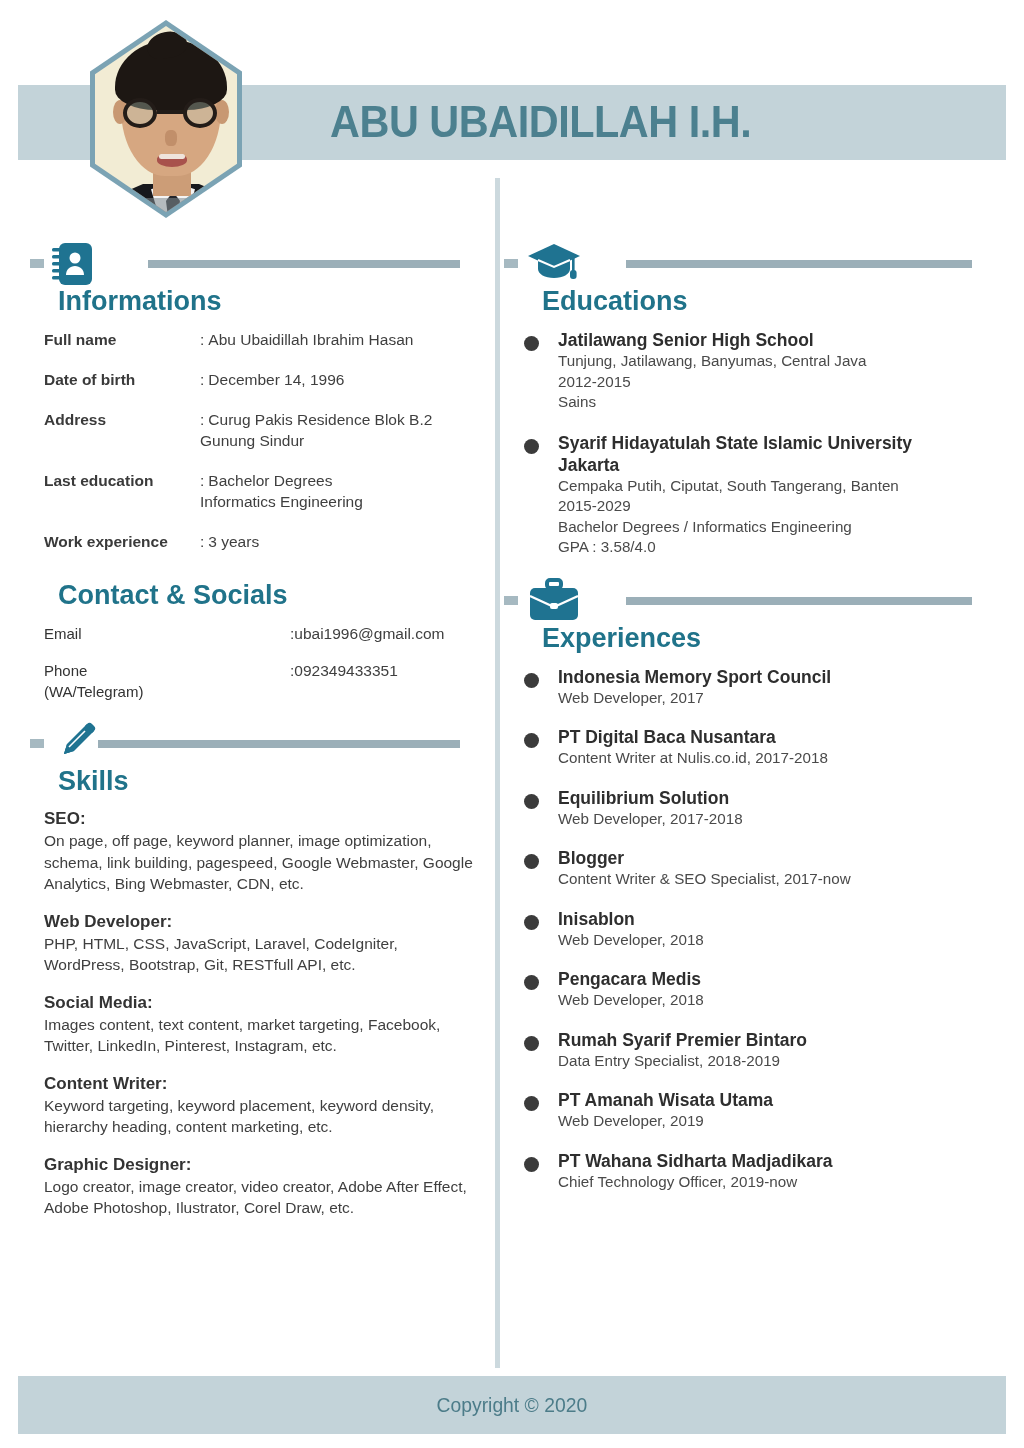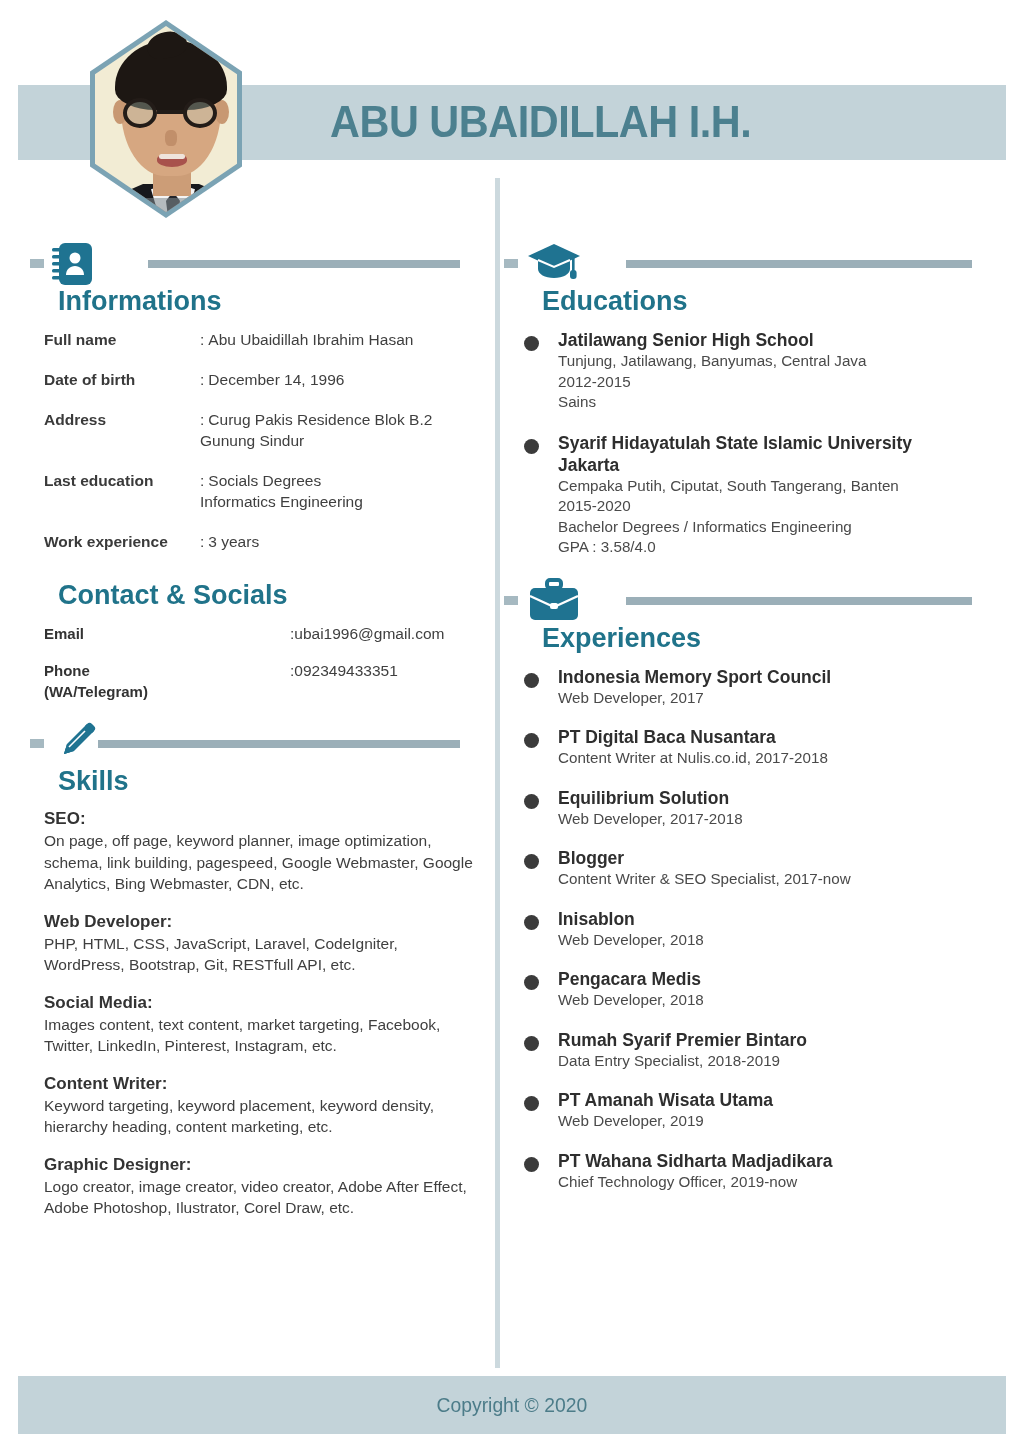--- a/index.html
+++ b/index.html
@@ -143,21 +143,21 @@
   .info-table { width: 100%; border-collapse: collapse; margin-left: 14px; }
   .info-table td { vertical-align: top; padding: 0 0 19px 0; font-size: 15.5px; line-height: 21px; }
   .info-table td.k { font-weight: bold; width: 156px; color: #3a3a3a; white-space: nowrap; }
   .info-table td.v { color: #3f3f3f; }
   .info-table td.v .colon { margin-right: 4px; }
   .info-table tr:last-child td { padding-bottom: 2px; }
 
   
   .contact-table { width:100%; border-collapse: collapse; margin-left: 14px; }
   .contact-table td { vertical-align: top; padding: 0 0 16px 0; font-size: 15px; line-height: 21px; }
-  .contact-table td.k { font-weight: bold; width: 246px; color:#333; }
+  .contact-table td.k { font-weight: normal; width: 246px; color:#333; }
   .contact-table td.v { color:#3f3f3f; font-size: 15.5px; }
 
   
   .skills { margin-left: 14px; }
   .skill-block { margin-bottom: 17px; }
   .skill-h { font-size: 17px; font-weight: bold; color:#333; margin-bottom: 1px; }
   .skill-b { font-size: 15.5px; line-height: 21.5px; color:#3f3f3f; }
 
   
   .blist { margin-left: 12px; }
@@ -242,21 +242,21 @@
         <td class="k">Date of birth</td>
         <td class="v"><span class="colon">:</span><span>December 14, 1996</span></td>
       </tr>
       <tr>
         <td class="k">Address</td>
         <td class="v"><span class="colon">:</span><span style="white-space:pre-line">Curug Pakis Residence Blok B.2
 Gunung Sindur</span></td>
       </tr>
       <tr>
         <td class="k">Last education</td>
-        <td class="v"><span class="colon">:</span><span style="white-space:pre-line">Socials Degrees
+        <td class="v"><span class="colon">:</span><span style="white-space:pre-line">Bachelor Degrees
 Informatics Engineering</span></td>
       </tr>
       <tr>
         <td class="k">Work experience</td>
         <td class="v"><span class="colon">:</span><span>3 years</span></td>
       </tr>
     </tbody>
   </table>
 
   <div class="sec-title sub" style="margin-top:26px">Contact &amp; Socials</div>
@@ -340,21 +340,21 @@
       <span class="bullet"></span>
       <div class="b-title">Jatilawang Senior High School</div>
       <div class="b-line">Tunjung, Jatilawang, Banyumas, Central Java</div>
       <div class="b-line">2012-2015</div>
       <div class="b-line">Sains</div>
     </div>
     <div class="bitem">
       <span class="bullet"></span>
       <div class="b-title">Syarif Hidayatulah State Islamic University Jakarta</div>
       <div class="b-line">Cempaka Putih, Ciputat, South Tangerang, Banten</div>
-      <div class="b-line">2015-2020</div>
+      <div class="b-line">2015-2029</div>
       <div class="b-line">Bachelor Degrees / Informatics Engineering</div>
       <div class="b-line">GPA : 3.58/4.0</div>
     </div>
   </div>
 
   <div class="sec-rule" style="margin-top:6px">
     <div class="dash"></div>
     <div class="line" style="left:122px; right:2px;"></div>
     <div class="ico" style="left:22px; top:1px;">
       <svg width="56" height="44" viewBox="0 0 56 44">

